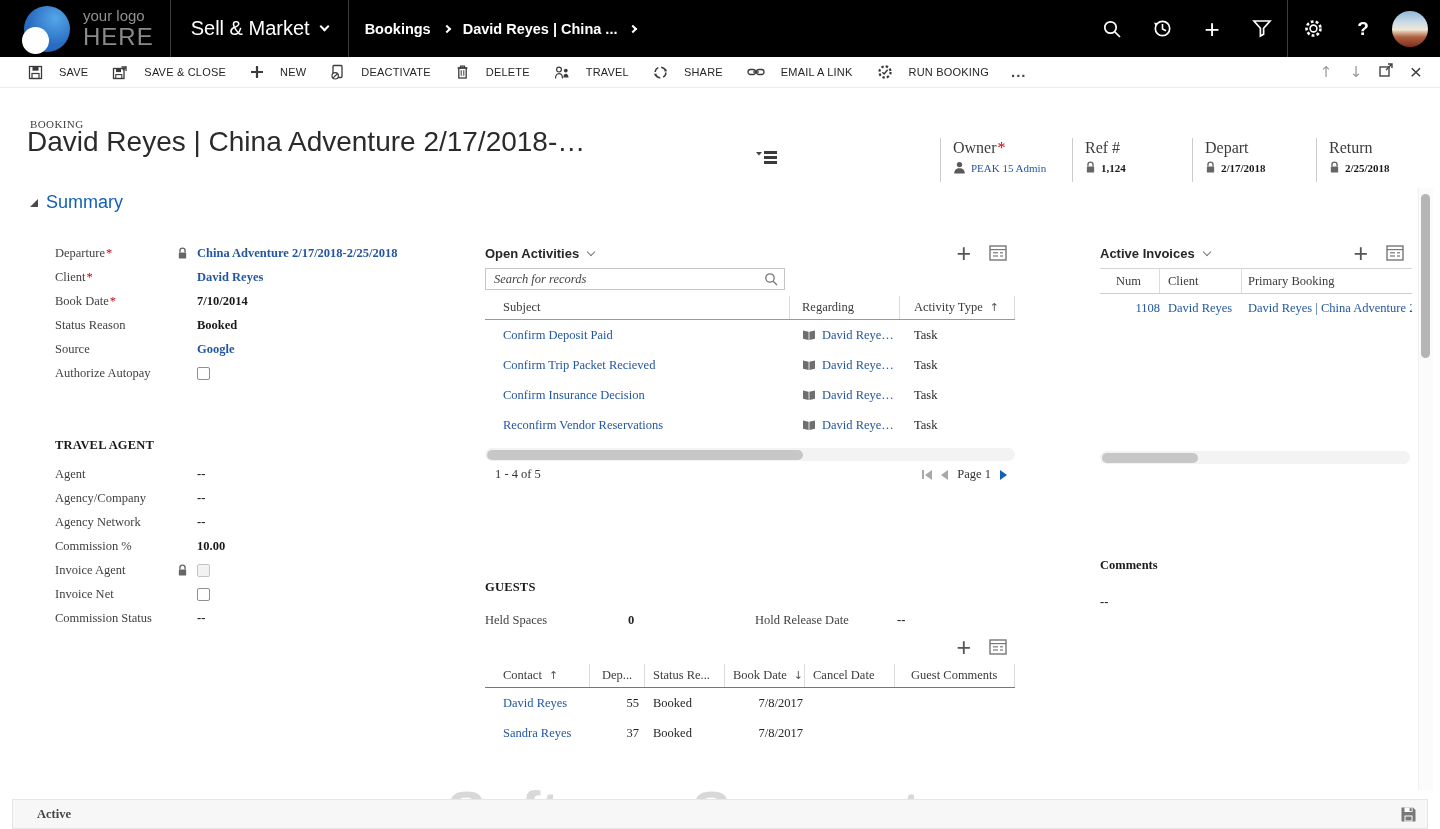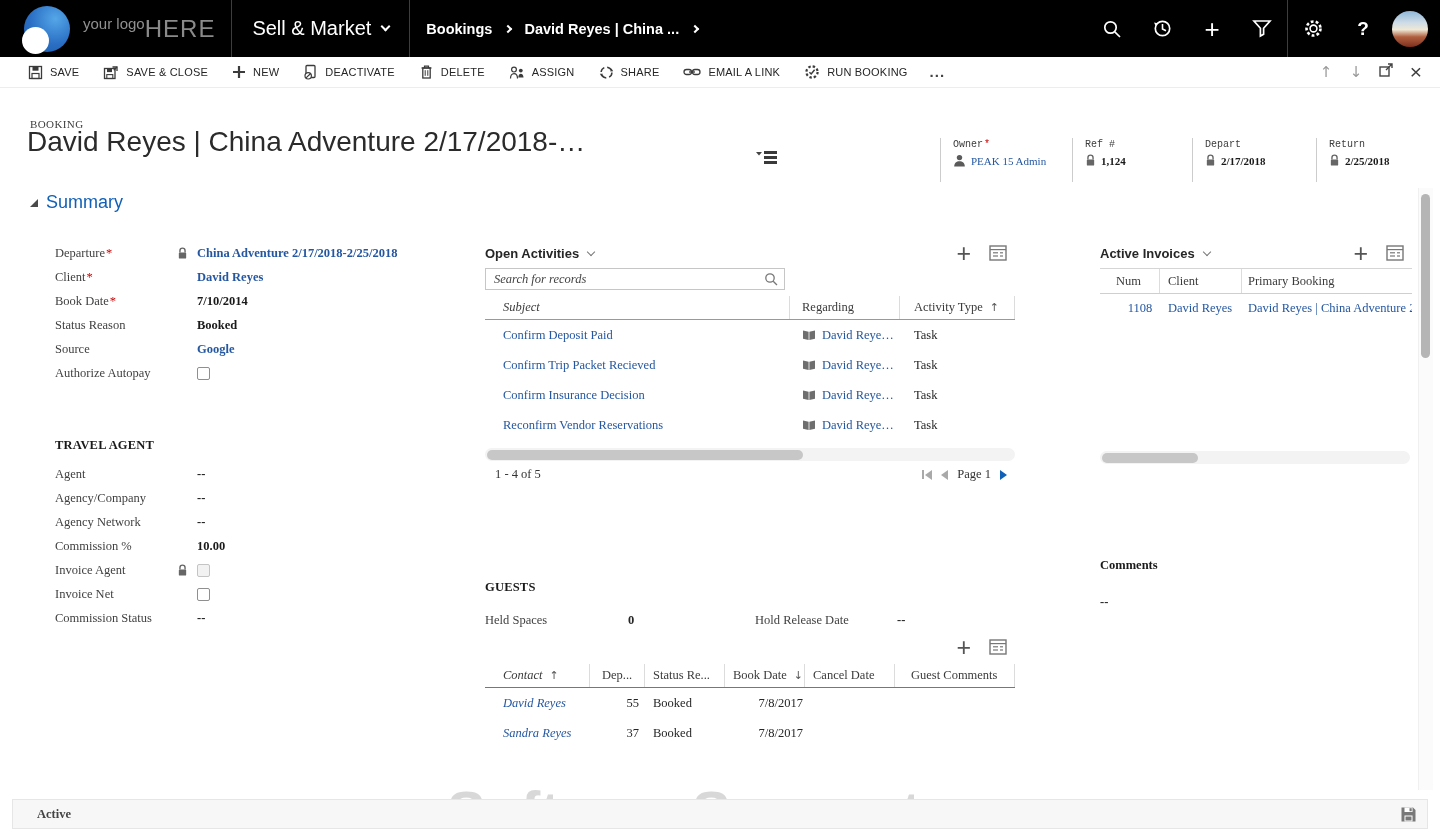--- a/index.html
+++ b/index.html
@@ -7,21 +7,21 @@
   .stage {position:relative; width:1440px; height:829px; background:#fff; overflow:hidden;
           font-family:"Liberation Serif", serif; color:#262626;}
 
   
   .topnav {position:absolute; top:0; left:0; width:100%; height:57px; background:#000;
            display:flex; align-items:center; font-family:"Liberation Sans", sans-serif;}
   .logo {display:flex; align-items:center; gap:13px; padding:0 16px 0 24px; height:100%; cursor:pointer;}
   .logo-circle {position:relative; width:46px; height:46px; border-radius:50%;
                 background:radial-gradient(circle at 68% 28%, #55a6e8, #2a6fc4 55%, #1c5aa8);}
   .logo-circle .inner {position:absolute; left:-2px; bottom:-2px; width:27px; height:27px; border-radius:50%; background:#fff;}
-  .logo-text {display:flex; line-height:1.05;}
+  .logo-text {display:flex; flex-direction:column; line-height:1.05;}
   .lt1 {color:#909090; font-size:15px;}
   .lt2 {color:#8a8a8a; font-size:24px; letter-spacing:1px;}
   .nav-sep {width:1px; height:57px; background:#3d3d3d; flex:none;}
   .appname {display:flex; align-items:center; gap:11px; color:#fff; font-size:20px; padding:0 20px;
             background:none; border:none; height:100%; cursor:pointer; font-family:inherit;}
   .chev {display:inline-block; width:7px; height:7px; border-right:2px solid #fff; border-bottom:2px solid #fff;}
   .chev.down {transform:rotate(45deg); margin-top:-4px;}
   .chev.right {transform:rotate(-45deg); width:6px; height:6px;}
   .crumbs {display:flex; align-items:center; gap:13px; padding:0 16px; font-size:14.5px; font-weight:bold;}
   .crumb {color:#fff; text-decoration:none; cursor:pointer; white-space:nowrap;}
@@ -30,21 +30,21 @@
            background:none; border:none; cursor:pointer; color:#fff;}
   .nav-plus {font-size:26px; font-weight:300; color:#fff; line-height:1;}
   .nav-help {font-size:19px; font-weight:bold; color:#fff;}
   .avatar {width:36px; height:36px; border-radius:50%; margin:0 12px 0 4px; flex:none; cursor:pointer;
            background:linear-gradient(180deg,#8fb7d8 0%,#cddbe6 32%,#efe8d6 52%,#b0603f 72%,#7e2f1e 100%);}
 
   
   .cmdbar {position:absolute; top:57px; left:0; width:100%; height:31px; background:#fff;
            border-bottom:1px solid #ededed; display:flex; align-items:center; padding-left:16px;
            font-family:"Liberation Sans", sans-serif;}
-  .cmd {display:flex; align-items:center; gap:7px; border:none; background:none; font-size:11px;
+  .cmd {display:flex; align-items:center; gap:16px; border:none; background:none; font-size:11px;
         color:#262626; padding:0 12px; height:100%; cursor:pointer; font-family:inherit; letter-spacing:.2px; white-space:nowrap;}
   .cmd svg {flex:none; display:block;}
   .cmd-more {font-size:15px; font-weight:bold; color:#444; letter-spacing:1px; padding:0 10px; line-height:0.4;}
   .cmd-right {margin-left:auto; display:flex; align-items:center; padding-right:12px; gap:6px;}
   .cr-btn {background:none; border:none; width:24px; height:26px; font-size:15px; color:#9a9a9a; cursor:pointer;
            font-family:"DejaVu Sans", sans-serif;}
   .cr-btn.dark {color:#444;}
   .cr-btn.close {font-size:21px; color:#3d3d3d; font-family:"Liberation Sans", sans-serif;}
 
   
@@ -53,21 +53,21 @@
               font-weight:bold; font-size:58px; color:#d8d8d8; white-space:nowrap; pointer-events:none;}
   .watermark .com {font-size:30px; color:#dedede; letter-spacing:.5px;}
 
   .entity-label {position:absolute; left:30px; top:30px; font-size:11px; letter-spacing:.4px; color:#3d3d3d;}
   .page-title {position:absolute; left:27px; top:38px; font-family:"Liberation Sans", sans-serif; font-size:28px;
                font-weight:400; color:#2b2b2b; width:728px; white-space:nowrap; overflow:hidden;}
   .title-menu {position:absolute; left:756px; top:62px; background:none; border:none; cursor:pointer;}
 
   .hf {position:absolute; top:50px; left:940px; display:flex;}
   .hf-cell {border-left:1px solid #ccc; padding:1px 0 0 12px; height:44px;}
-  .hf-label {font-size:10px; color:#3d3d3d; white-space:nowrap;font-family:Liberation Mono, monospace;}
+  .hf-label {font-size:16px; color:#3d3d3d; white-space:nowrap;}
   .req {color:#c00; margin-left:1px;}
   .hf-val {margin-top:4px; font-size:11px; display:flex; align-items:center; gap:5px; font-weight:bold; color:#1a1a1a; white-space:nowrap;}
   .hf-val.owner {font-weight:normal;}
   .owner-clip {position:relative; display:inline-block; width:98px; overflow:hidden; color:#2457A0; cursor:pointer;}
   .owner-clip::after {content:""; position:absolute; right:0; top:0; width:18px; height:100%;
                       background:linear-gradient(90deg, rgba(255,255,255,0), #fff);}
 
   .tab-summary {position:absolute; left:30px; top:104px; display:flex; align-items:center; gap:8px;
                 font-family:"Liberation Sans", sans-serif; font-size:18px; color:#1160B7; background:none; border:none; cursor:pointer;}
   .tri-collapse {width:0; height:0; border-bottom:8px solid #4a4a4a; border-left:8px solid transparent;}
@@ -99,21 +99,21 @@
   .oa-block {position:absolute; left:485px; top:152px; width:530px;}
   .search-box {margin-top:2px; width:300px; height:22px; border:1px solid #c6c6c6; display:flex; align-items:center; padding:0 6px 0 8px; background:#fff;}
   .search-box input {flex:1; border:none; outline:none; font-family:"Liberation Serif", serif; font-style:italic;
                      font-size:12.5px; color:#444; background:transparent; min-width:0;}
   .search-box input::placeholder {color:#444; opacity:1;}
   .oa-grid {display:grid; grid-template-columns:305px 110px 115px;}
   .sg-colhead {margin-top:6px; height:24px; align-items:center; border-bottom:1px solid #999;
                font-size:12.5px; color:#3b3b3b;}
   .sg-colhead > span {display:flex; align-items:center; height:100%; border-right:1px solid #dcdcdc; white-space:nowrap; overflow:hidden;}
   .sort {margin-left:7px; font-size:11px; color:#555; font-family:"DejaVu Sans", sans-serif;}
-  .pad18 {padding-left:18px;font-style:italic;} .pad12 {padding-left:12px;} .pad14 {padding-left:14px;} .pad8 {padding-left:8px;} .pad16 {padding-left:16px;} .pad6 {padding-left:6px;}
+  .pad18 {padding-left:18px;} .pad12 {padding-left:12px;} .pad14 {padding-left:14px;} .pad8 {padding-left:8px;} .pad16 {padding-left:16px;} .pad6 {padding-left:6px;}
   .oa-row {height:30px; align-items:center; font-size:12.5px;}
   .oa-row a {color:#2457A0; text-decoration:none; cursor:pointer; white-space:nowrap;}
   .oa-sub {padding-left:18px; overflow:hidden;}
   .oa-reg {padding-left:12px; display:flex; gap:6px; align-items:center; overflow:hidden;}
   .oa-reg .txt {max-width:74px; overflow:hidden; white-space:nowrap; text-overflow:ellipsis; color:#2457A0; cursor:pointer;}
   .oa-type {padding-left:14px; color:#1f1f1f;}
   .hscroll {height:13px; background:#f3f3f3; border-radius:7px; position:relative; margin-top:8px; cursor:pointer;}
   .hscroll .thumb {position:absolute; top:1.5px; left:2px; height:10px; background:#c7c7c7; border-radius:5px;}
   .paging {display:flex; align-items:center; margin-top:6px; font-size:12.5px; color:#333; padding:0 8px 0 10px;}
   .pg-right {margin-left:auto; display:flex; align-items:center; gap:9px;}
@@ -267,21 +267,21 @@
         </svg>
       <span>DELETE</span>
     </button>
     <button class="cmd">
       <svg width="16" height="15" viewBox="0 0 16 15">
           <circle cx="5" cy="4.6" r="2.4" fill="none" stroke="#3b3b3b" stroke-width="1.2"></circle>
           <path d="M1.5 13.5 C1.5 10.4 3 8.6 5 8.6 C7 8.6 8.5 10.4 8.5 13.5" fill="none" stroke="#3b3b3b" stroke-width="1.2"></path>
           <circle cx="11.8" cy="5.6" r="1.9" fill="#3b3b3b"></circle>
           <path d="M9.3 12.5 C9.3 10 10.4 8.7 11.8 8.7 C13.2 8.7 14.5 10 14.5 12.5 Z" fill="#3b3b3b"></path>
         </svg>
-      <span>ASSIGN</span>
+      <span>TRAVEL</span>
     </button>
     <button class="cmd">
       <svg width="15" height="15" viewBox="0 0 15 15">
           <circle cx="7.5" cy="7.5" r="5.4" fill="none" stroke="#3b3b3b" stroke-width="1.5" stroke-dasharray="5.5 3"></circle>
           <path d="M12.5 3.6 L14.2 6.2 L11.2 6.4 Z" fill="#3b3b3b"></path>
           <path d="M2.4 11.4 L0.9 8.8 L3.9 8.7 Z" fill="#3b3b3b"></path>
         </svg>
       <span>SHARE</span>
     </button>
     <button class="cmd">
@@ -654,21 +654,21 @@
             <span>Num</span>
           </span>
         <span class="pad8">
             <span>Client</span>
           </span>
         <span class="pad6">
             <span>Primary Booking</span>
           </span>
       </div>
       <div class="ai-grid ai-row">
-        <span class="pad16" style="text-align:center;padding-left:20px"><a>1108</a></span>
+        <span class="pad16" style="text-align:right;padding-left:20px"><a>1108</a></span>
         <span class="pad8"><a>David Reyes</a></span>
         <span class="pad6 ai-pb"><a>David Reyes | China Adventure 2</a></span>
       </div>
     </div>
     <div class="ai-scroll">
       <div class="hscroll" style="margin-top:0">
           <span class="thumb" style="width:96px"></span>
         </div>
     </div>
 

